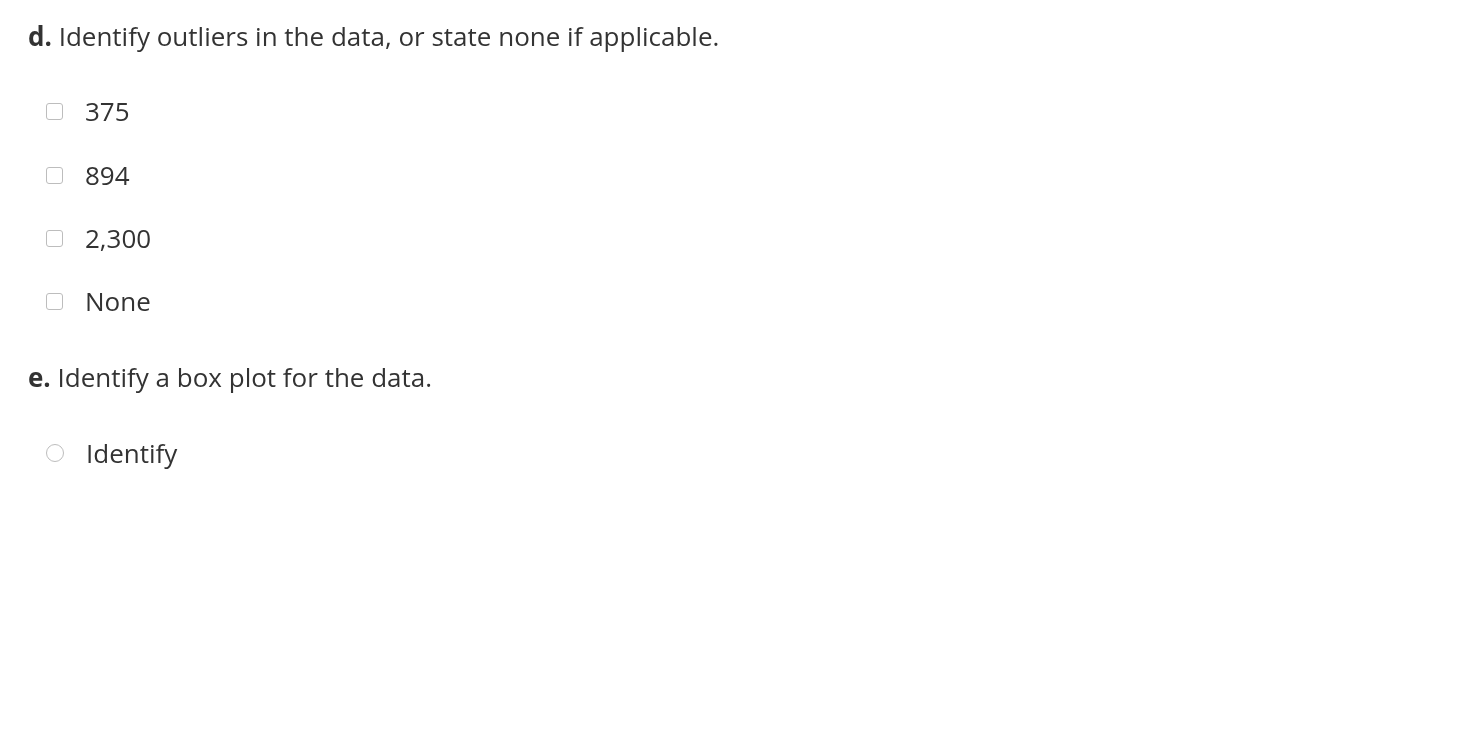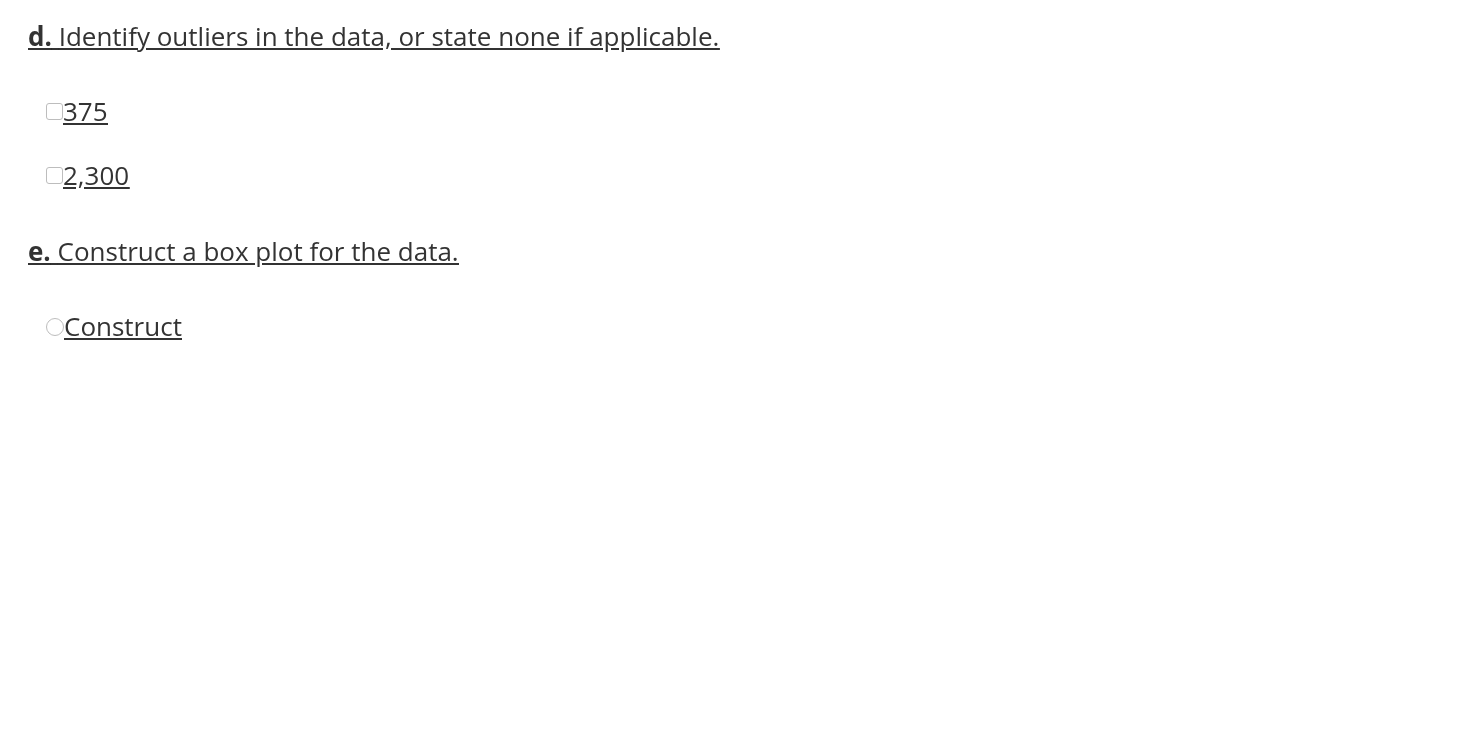--- a/index.html
+++ b/index.html
@@ -1,19 +1,18 @@
 <!DOCTYPE html>
 <html><head>
   <meta charset="utf-8">
   <style>
     * {
       margin: 0;
       padding: 0;
       box-sizing: border-box;
-      text-decoration: underline;
     }
     body {
       font-family: "Open Sans", "Segoe UI", Tahoma, Geneva, Verdana, sans-serif;
       background: #ffffff;
       padding: 18px 28px;
       color: #333333;
       font-size: 26px;
     }
     .question-block {
       margin-bottom: 42px;
@@ -27,20 +26,21 @@
     }
     .options {
       display: flex;
       flex-direction: column;
       gap: 32px;
       padding-left: 18px;
     }
     .option-row {
       display: flex;
       align-items: center;
+      gap: 22px;
     }
     .checkbox-icon {
       width: 17px;
       height: 17px;
       border: 1.5px solid #bdbdbd;
       border-radius: 3px;
       background: #ffffff;
       flex-shrink: 0;
       cursor: pointer;
     }
@@ -66,29 +66,37 @@
     <span class="question-label">d.</span>
     <span>Identify outliers in the data, or state none if applicable.</span>
   </div>
   <div class="options">
     <div class="option-row">
       <span class="checkbox-icon"></span>
       <span class="option-label">375</span>
     </div>
     <div class="option-row">
       <span class="checkbox-icon"></span>
+      <span class="option-label">894</span>
+    </div>
+    <div class="option-row">
+      <span class="checkbox-icon"></span>
       <span class="option-label">2,300</span>
+    </div>
+    <div class="option-row">
+      <span class="checkbox-icon"></span>
+      <span class="option-label">None</span>
     </div>
   </div>
 </div>
 
 <div class="question-block">
   <div class="question-prompt">
     <span class="question-label">e.</span>
-    <span>Construct a box plot for the data.</span>
+    <span>Identify a box plot for the data.</span>
   </div>
   <div class="options">
     <div class="option-row">
       <span class="radio-icon"></span>
-      <span class="option-label">Construct</span>
+      <span class="option-label">Identify</span>
     </div>
   </div>
 </div>
 
 </body></html>

